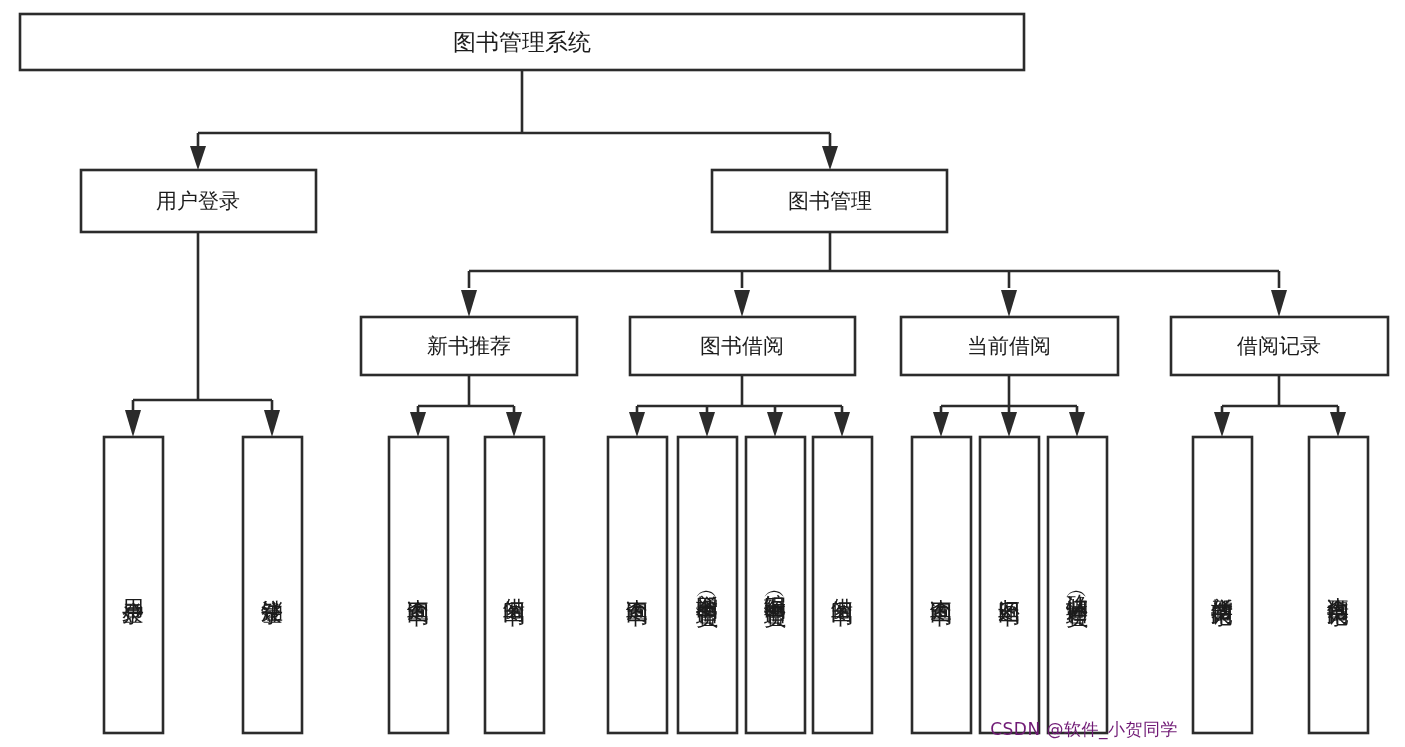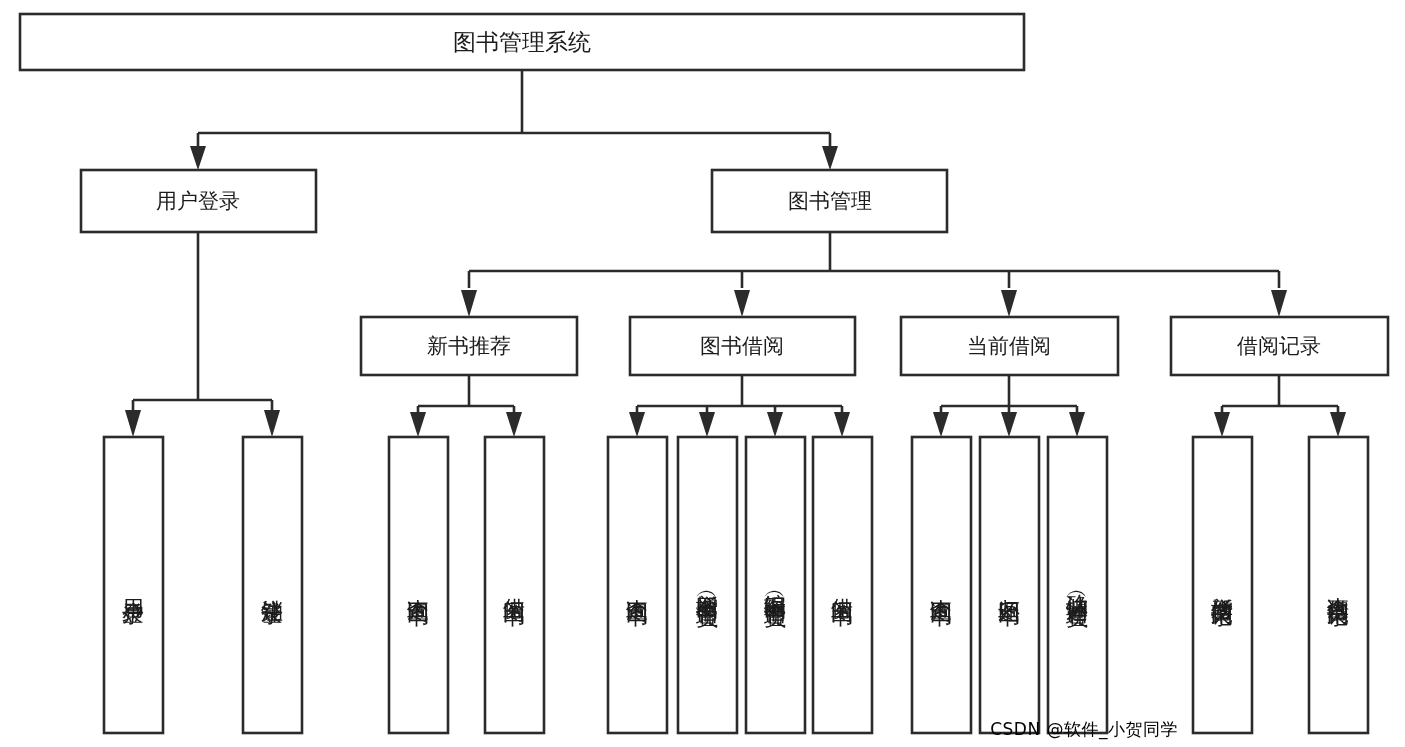--- a/index.html
+++ b/index.html
@@ -68,21 +68,21 @@
     white-space: nowrap;
     pointer-events: none;
     user-select: none;
   }
   .watermark {
     position: absolute;
     right: 8px;
     bottom: 6px;
     font-family: "DejaVu Sans", "Liberation Sans", sans-serif;
     font-size: 17px;
-    color: #000000;
+    color: #701a75;
     letter-spacing: 0.5px;
     white-space: nowrap;
     pointer-events: none;
   }
 </style>
 </head>
 <body>
 
 <div id="diagram-root">
 

